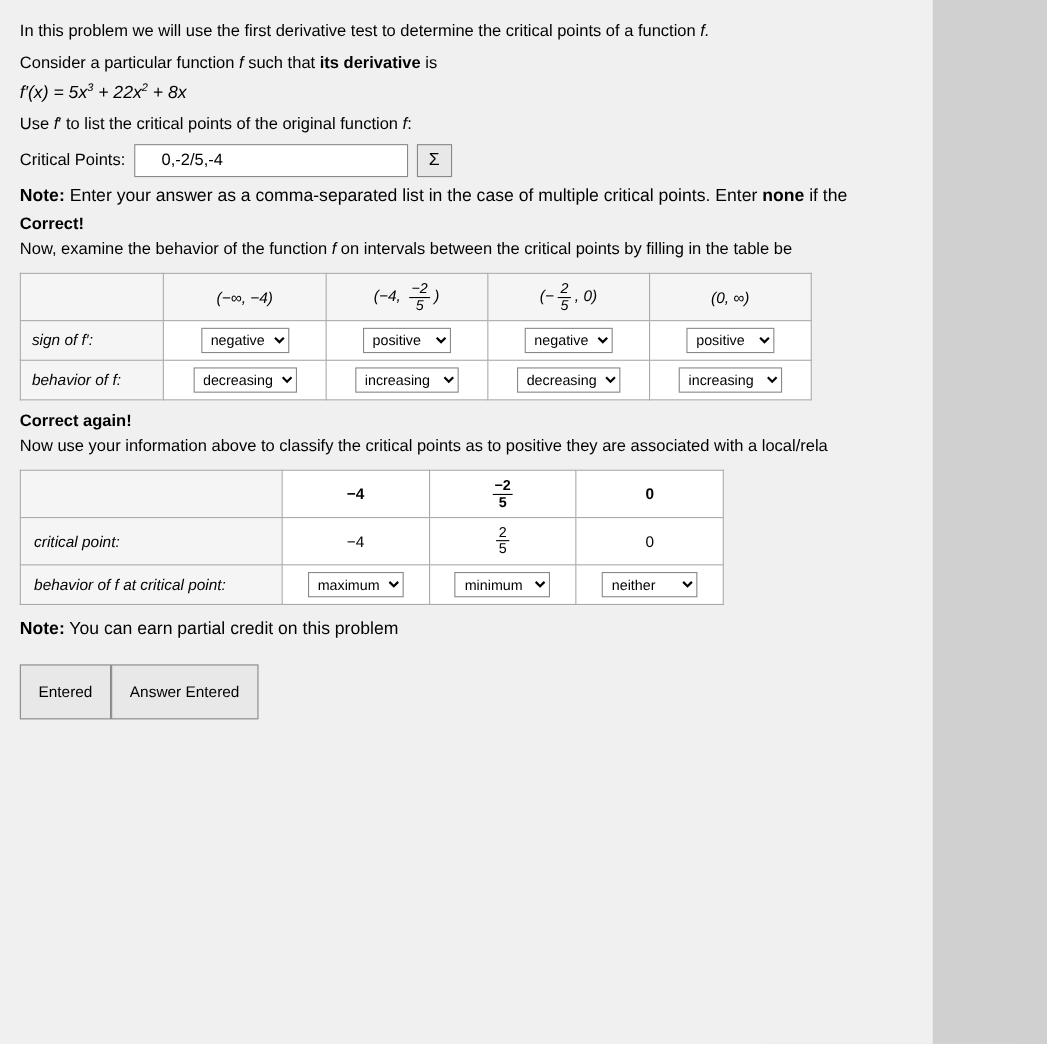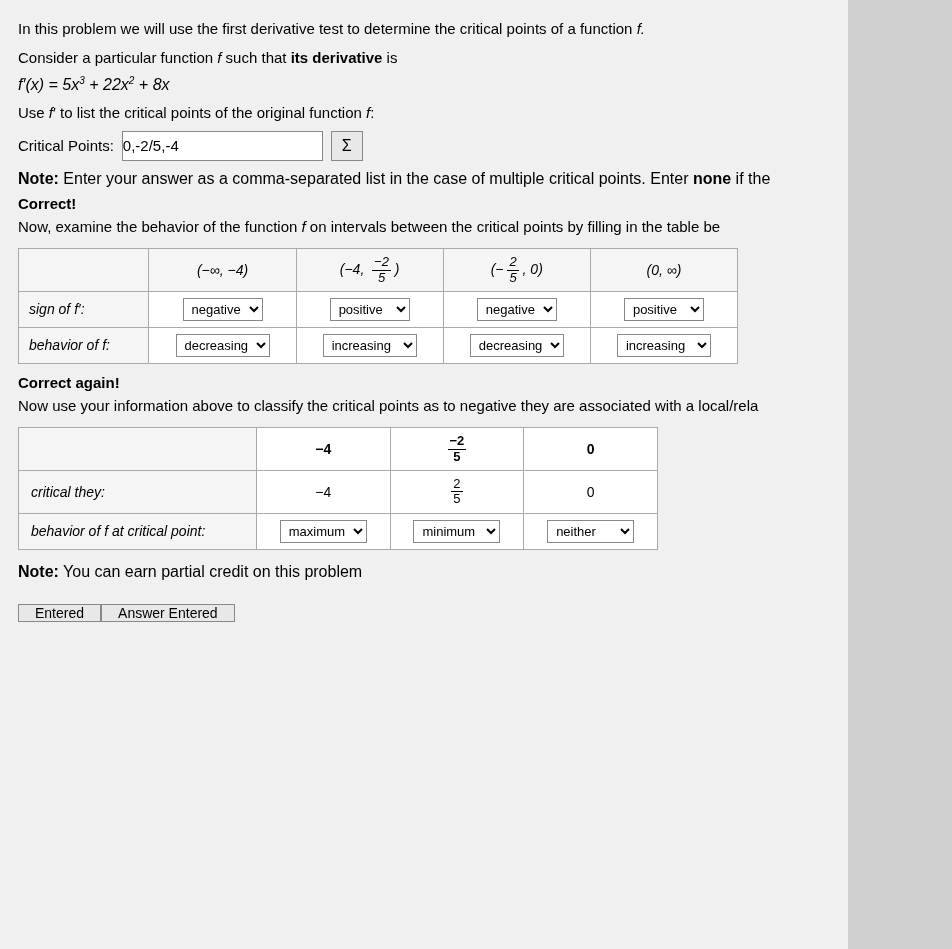--- a/index.html
+++ b/index.html
@@ -30,21 +30,21 @@
     }
     .input-row {
       display: flex;
       align-items: center;
       gap: 8px;
       margin: 6px 0;
     }
     .input-box {
       border: 1px solid #888;
       background: white;
-      padding: 4px 0;
+      padding: 4px 24px;
       font-size: 15px;
       min-width: 180px;
       height: 30px;
     }
     .sigma-btn {
       border: 1px solid #888;
       background: #e8e8e8;
       padding: 4px 10px;
       font-size: 16px;
       cursor: pointer;
@@ -113,21 +113,21 @@
       font-style: italic;
     }
     .bottom-btns {
       display: flex;
       gap: 0;
       margin-top: 20px;
     }
     .bottom-btn {
       border: 1px solid #888;
       background: #e8e8e8;
-      padding: 0 16px;
+      padding: 16px 16px;
       font-size: 14px;
       cursor: pointer;
     }
     .italic { font-style: italic; }
     sup { font-size: 10px; vertical-align: super; }
     .fraction {
       display: inline-flex;
       flex-direction: column;
       align-items: center;
       font-size: 13px;
@@ -269,41 +269,41 @@
             </select>
           </td>
         </tr>
       </tbody>
     </table>
   </div>
 
   <div class="correct-label">Correct again!</div>
 
   <div class="section para">
-    <span>Now use your information above to classify the critical points as to negative they are associated with a local/rela</span>
+    <span>Now use your information above to classify the critical points as to positive they are associated with a local/rela</span>
   </div>
 
   <div class="classify-section">
     <table class="classify-table">
       <thead>
         <tr>
           <th class="row-label"></th>
           <th>−4</th>
           <th>
             <span class="fraction">
                 <span class="num">−2</span>
                 <span class="den">5</span>
               </span>
           </th>
           <th>0</th>
         </tr>
       </thead>
       <tbody>
         <tr>
-          <td class="row-label">critical they:</td>
+          <td class="row-label">critical point:</td>
           <td>−4</td>
           <td>
             <span class="fraction">
                 <span class="num">2</span>
                 <span class="den">5</span>
               </span>
           </td>
           <td>0</td>
         </tr>
         <tr>

